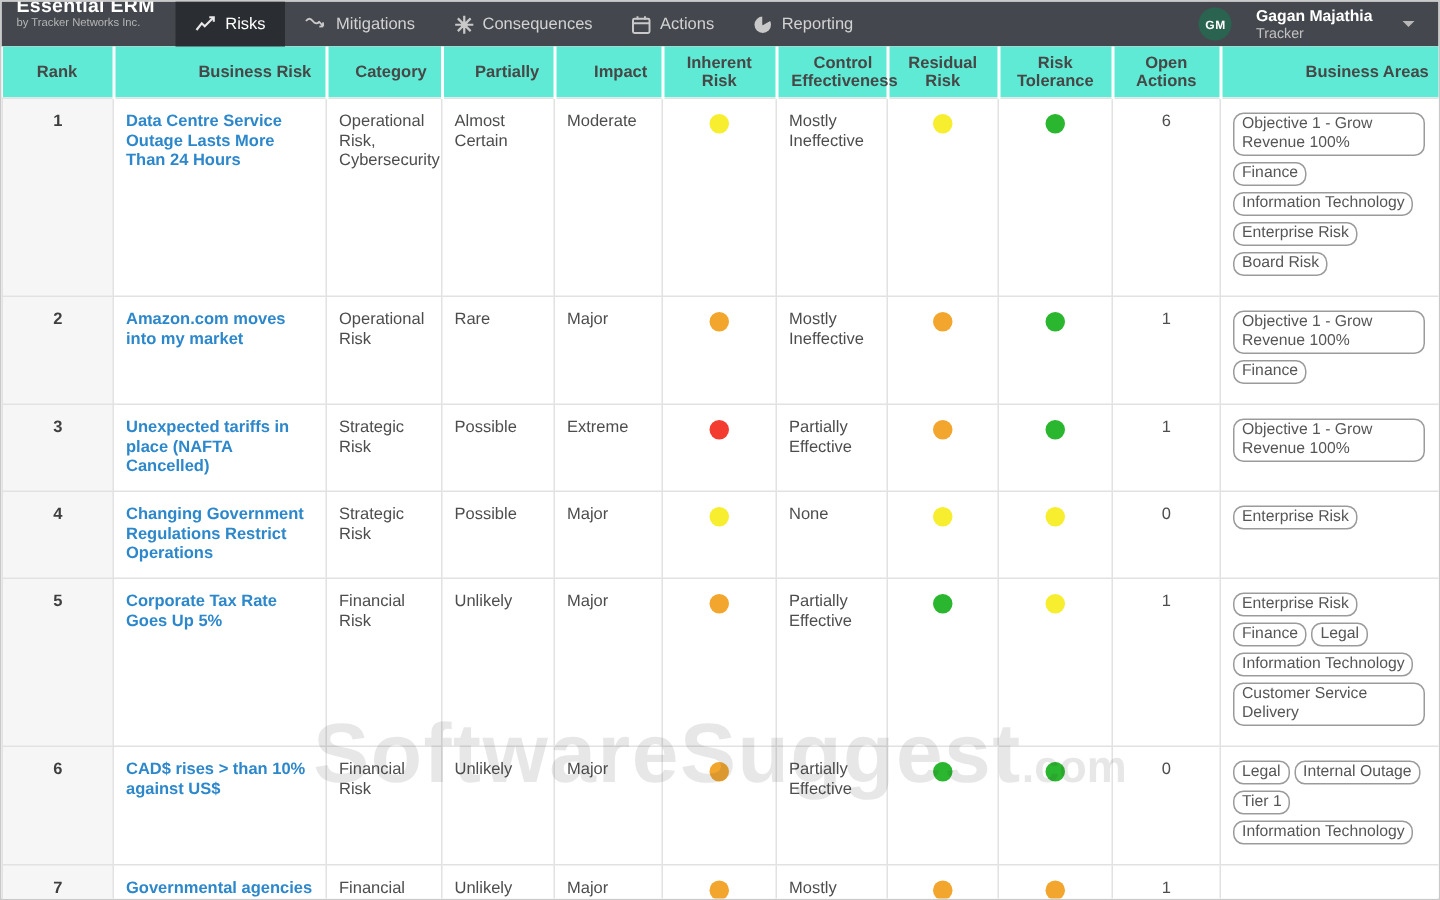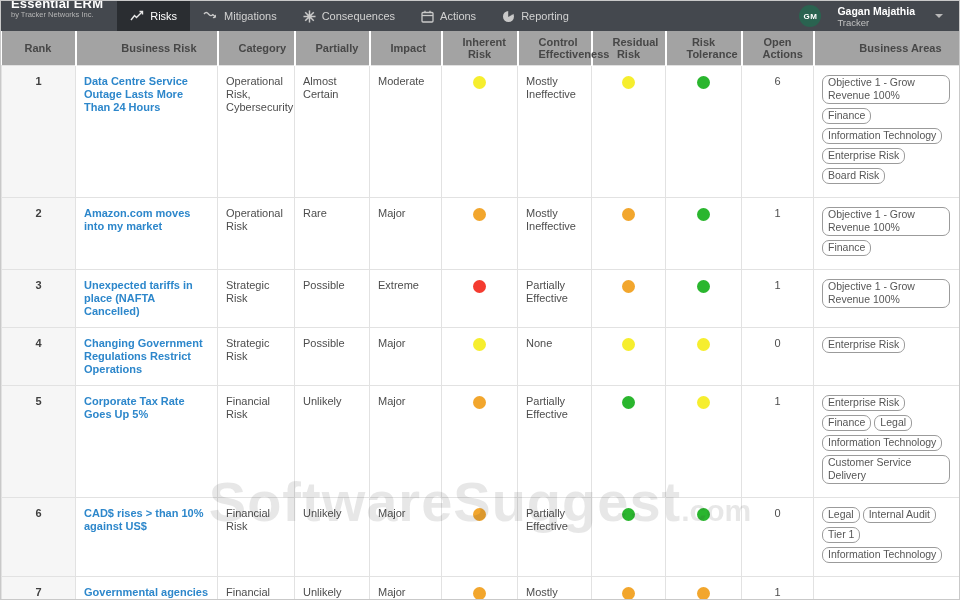--- a/index.html
+++ b/index.html
@@ -18,22 +18,22 @@
   .nav-item svg { display:block; }
   .userbox { display:flex; align-items:center; gap:16px; padding:0 16px 0 8px; cursor:pointer; }
   .avatar { width:22px; height:22px; border-radius:50%; background:#2a6350; color:#fff; font-size:8px; font-weight:bold;
     display:flex; align-items:center; justify-content:center; letter-spacing:.5px; }
   .user-name { font-size:10.5px; font-weight:bold; color:#fff; line-height:12px; }
   .user-org { font-size:9.5px; color:#c2c2c2; line-height:11px; }
   .caret { width:0; height:0; border-left:4px solid transparent; border-right:4px solid transparent; border-top:4px solid #b8b8b8; margin-left:4px; }
 
   
   table { width:960px; border-collapse:collapse; table-layout:fixed; background:#fff; }
-  thead th { background:#a3a3a3; color:#474747; font-size:11px; font-weight:bold; height:34px;
-    vertical-align:middle; border-left:2px solid #fff; padding:2px 20px; line-height:12px; }
+  thead th { background:#5eead4; color:#474747; font-size:11px; font-weight:bold; height:34px;
+    vertical-align:middle; border-left:2px solid #fff; padding:2px 9px; line-height:12px; }
   thead th:first-child { border-left:none; }
   thead th.al { text-align:right; }
   thead th.ac { text-align:center; }
   tbody td { border:1px solid #e2e2e2; vertical-align:top; padding:9px 8px; font-size:11px; color:#4d4d4d; line-height:13px; background:#fff; }
   tbody td.rank { background:#f6f6f6; text-align:center; font-weight:bold; color:#3f3f3f; }
   tbody td.center { text-align:center; }
   a.risk-link { color:#2d87cb; font-weight:bold; text-decoration:none; cursor:pointer; display:inline-block; }
   .dot { display:inline-block; width:13px; height:13px; border-radius:50%; margin-top:1px; }
   .chip { display:inline-block; border:1px solid #9b9b9b; border-radius:7px; padding:0px 5px 1px 5px; margin:0 3px 4px 0;
     font-size:10.5px; color:#565656; line-height:13px; background:#fff; cursor:pointer; }
@@ -217,21 +217,21 @@
           <td class="rank">6</td>
           <td><a class="risk-link" href="#">CAD$ rises &gt; than 10% against US$</a></td>
           <td>Financial Risk</td>
           <td>Unlikely</td>
           <td>Major</td>
           <td class="center"><span class="dot" style="background: rgb(242, 166, 45);"></span></td>
           <td>Partially Effective</td>
           <td class="center"><span class="dot" style="background: rgb(42, 182, 46);"></span></td>
           <td class="center"><span class="dot" style="background: rgb(42, 182, 46);"></span></td>
           <td class="center">0</td>
-          <td><span class="chip">Legal</span><span class="chip">Internal Audit</span><span class="chip">Tier 1</span><span class="chip">Information Technology</span></td>
+          <td><span class="chip">Legal</span><span class="chip">Internal Outage</span><span class="chip">Tier 1</span><span class="chip">Information Technology</span></td>
         </tr>
         <tr style="height: 45px;">
           <td class="rank">7</td>
           <td><a class="risk-link" href="#">Governmental agencies may modify, curtail or terminate our contracts</a></td>
           <td>Financial Risk</td>
           <td>Unlikely</td>
           <td>Major</td>
           <td class="center"><span class="dot" style="background: rgb(242, 166, 45);"></span></td>
           <td>Mostly Ineffective</td>
           <td class="center"><span class="dot" style="background: rgb(242, 166, 45);"></span></td>

